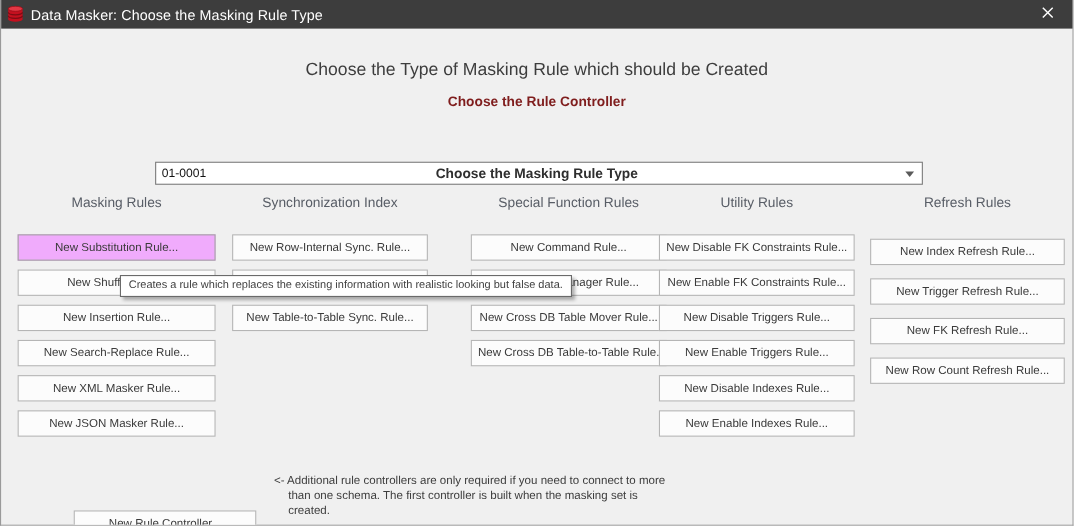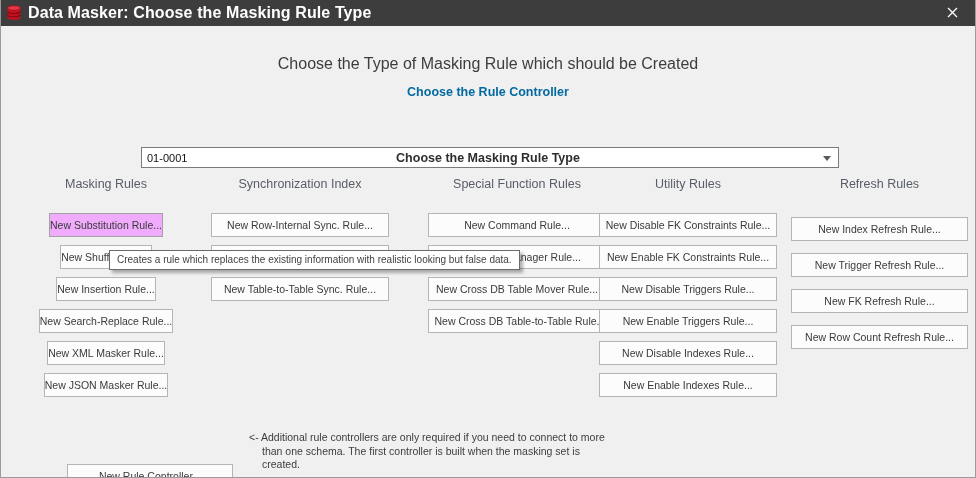--- a/index.html
+++ b/index.html
@@ -7,28 +7,28 @@
     position:relative;width:976px;height:478px;background:#f0f0f0;
     font-family:"Liberation Sans","DejaVu Sans",sans-serif;overflow:hidden;
     box-sizing:border-box;border:1px solid #9a9a9a;border-top:none;
   }
   
   .titlebar{
     position:absolute;left:0;top:0;width:976px;height:26px;background:#3d3d3d;
     display:flex;align-items:center;
   }
   .titlebar .app-icon{margin-left:5px;display:flex;align-items:center;}
-  .titlebar .title{color:#ffffff;font-size:16px;font-weight:bold;margin-left:6px;letter-spacing:.1px;}
+  .titlebar .title{color:#ffffff;font-size:13px;font-weight:normal;margin-left:6px;letter-spacing:.1px;}
   .close-btn{
     position:absolute;right:8px;top:0;width:34px;height:26px;display:flex;
     align-items:center;justify-content:center;cursor:default;
   }
   
   .h-main{position:absolute;left:0;top:55px;width:100%;text-align:center;font-size:16px;color:#3d3d3d;}
-  .h-sub{position:absolute;left:0;top:85px;width:100%;text-align:center;font-size:12.5px;font-weight:bold;color:#0369a1;}
+  .h-sub{position:absolute;left:0;top:85px;width:100%;text-align:center;font-size:12.5px;font-weight:bold;color:#7f1d1d;}
   .h-type{position:absolute;left:0;top:151px;width:100%;text-align:center;font-size:12.5px;font-weight:bold;color:#2e2e2e;}
   
   .dropdown{
     position:absolute;left:140px;top:111px;width:698px;height:21px;background:#ffffff;
     border:1px solid #7a7a7a;box-sizing:border-box;display:flex;align-items:center;
     font-size:11px;color:#111;padding-left:5px;margin-top:36px;
   }
   .dd-arrow{
     position:absolute;right:7px;top:8px;width:0;height:0;
     border-left:4px solid transparent;border-right:4px solid transparent;border-top:5px solid #5a5a5a;
@@ -87,21 +87,21 @@
   <div class="h-main">Choose the Type of Masking Rule which should be Created</div>
   <div class="h-sub">Choose the Rule Controller</div>
 
   <div class="dropdown">
     <span>01-0001</span>
     <span class="dd-arrow"></span>
   </div>
 
   <div class="h-type">Choose the Masking Rule Type</div>
 
-  <div class="col" style="left:15px;width:180px;align-items:center;">
+  <div class="col" style="left:15px;width:180px;">
     <div class="col-header">Masking Rules</div>
     <button class="rule-btn highlight">New Substitution Rule...</button>
     <button class="rule-btn">New Shuffle Rule...</button>
     <button class="rule-btn">New Insertion Rule...</button>
     <button class="rule-btn">New Search-Replace Rule...</button>
     <button class="rule-btn">New XML Masker Rule...</button>
     <button class="rule-btn">New JSON Masker Rule...</button>
   </div>
 
   <div class="col" style="left:210px;width:178px;">

